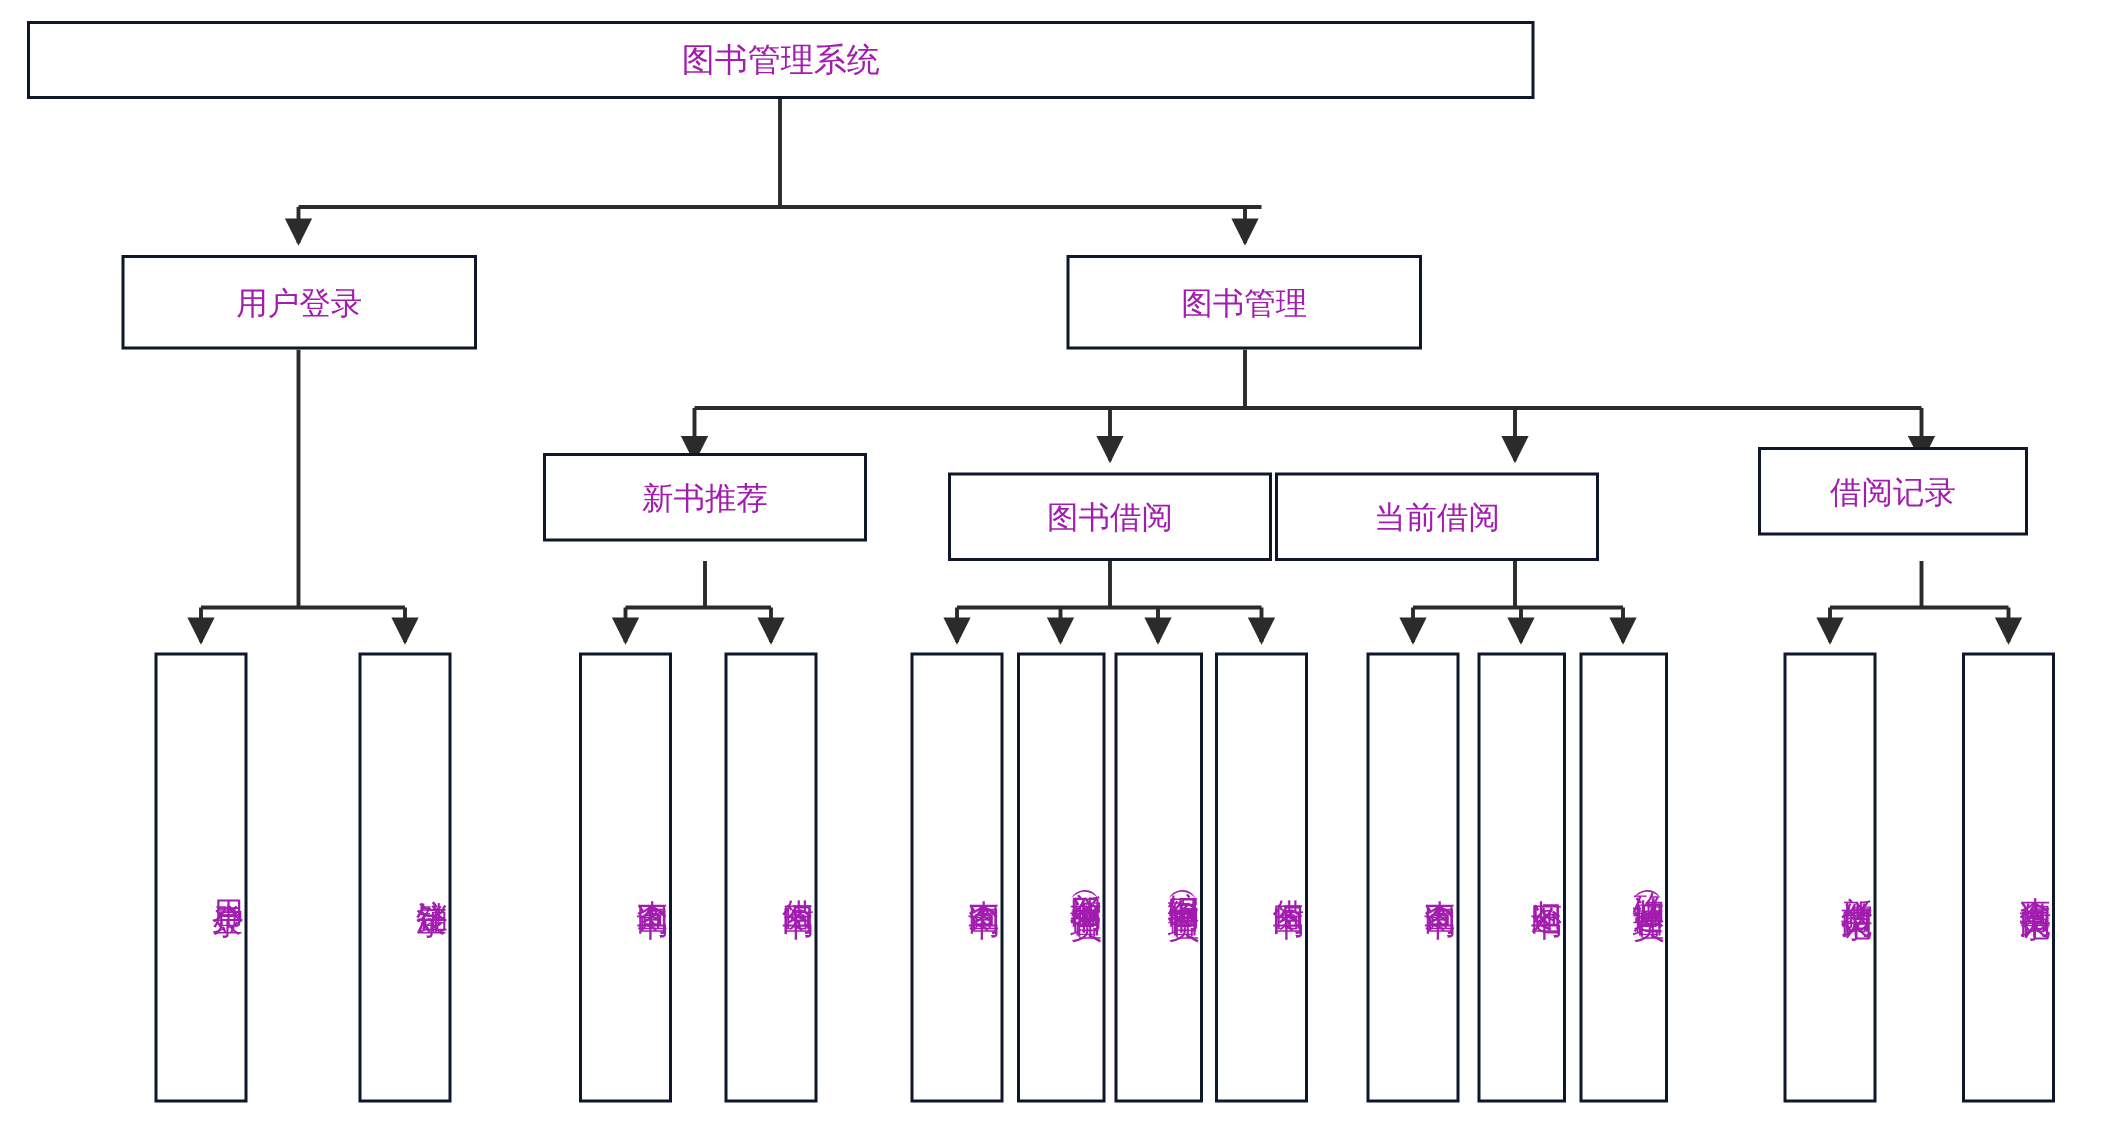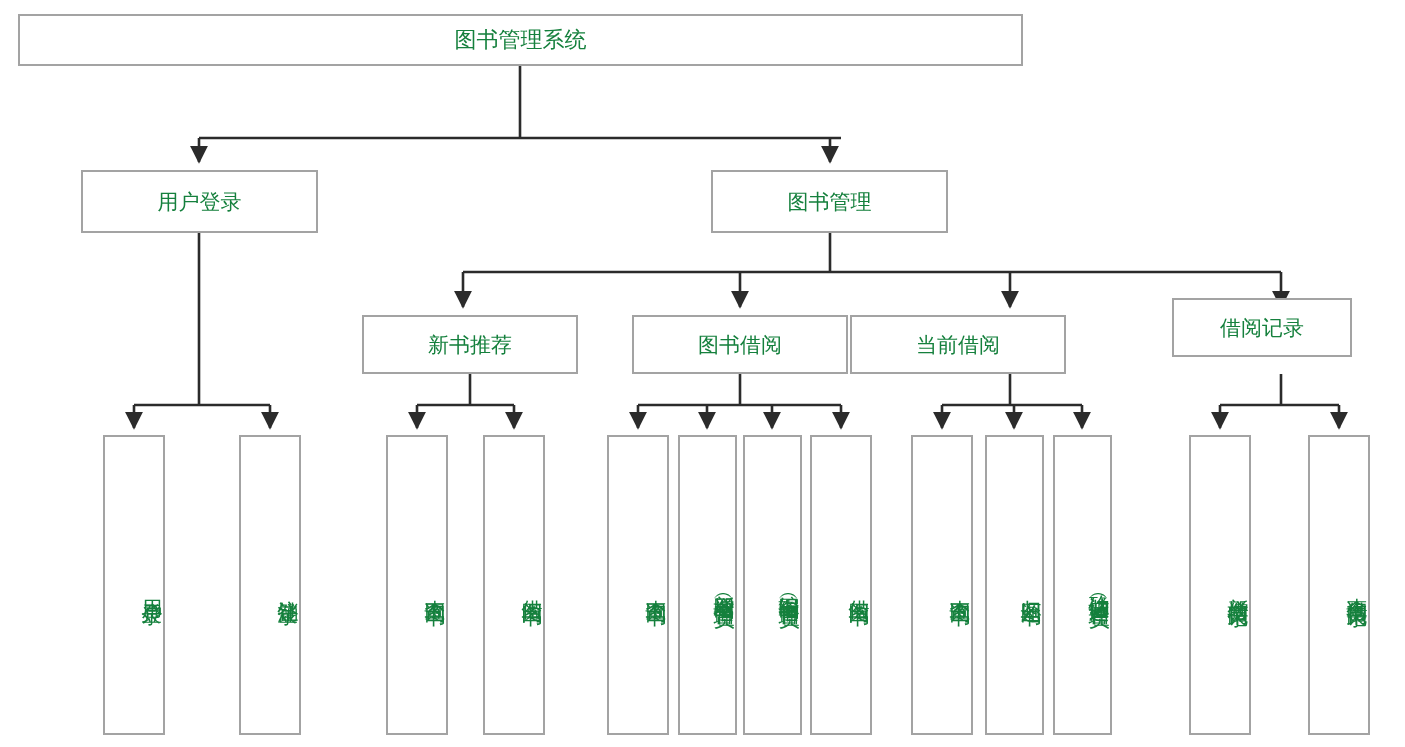--- a/index.html
+++ b/index.html
@@ -5,23 +5,23 @@
   html,body{margin:0;padding:0;background:#ffffff;}
   body{
     width:1405px;height:747px;
     font-family:"DejaVu Sans","Liberation Sans",sans-serif;
     overflow:hidden;position:relative;
   }
   #diagram{position:absolute;left:0;top:0;width:1405px;height:747px;}
   .node-box{
     position:absolute;box-sizing:border-box;
     background:#ffffff;
-    border:2px solid #a3a3a3;
+    border:2px solid #0f172a;
     display:flex;align-items:center;justify-content:center;
-    color:#15803d;
+    color:#a21caf;
   }
   .node-box.lvl1{font-size:22px;}
   .node-box.lvl2{font-size:21px;}
   .node-box.lvl3{font-size:21px;}
   .node-box.leaf{
     writing-mode:vertical-rl;
     text-orientation:upright;
     font-size:21px;
     align-items:flex-start;
     justify-content:center;
@@ -100,21 +100,21 @@
 
   <div id="l2-container">
       <div class="node-box lvl2" style="left: 81px; top: 170px; width: 237px; height: 63px;">
         <span class="node-label">用户登录</span>
       </div>
       <div class="node-box lvl2" style="left: 711px; top: 170px; width: 237px; height: 63px;">
         <span class="node-label">图书管理</span>
       </div>
     </div>
   <div id="l3-container">
-      <div class="node-box lvl3" style="left: 362px; top: 315px; width: 216px; height: 59px;">
+      <div class="node-box lvl3" style="left: 362px; top: 302px; width: 216px; height: 59px;">
         <span class="node-label">新书推荐</span>
       </div>
       <div class="node-box lvl3" style="left: 632px; top: 315px; width: 216px; height: 59px; text-align: center;">
         <span class="node-label">图书借阅</span>
       </div>
       <div class="node-box lvl3" style="left: 850px; top: 315px; width: 216px; height: 59px;">
         <span class="node-label">当前借阅</span>
       </div>
       <div class="node-box lvl3" style="left: 1172px; top: 298px; width: 180px; height: 59px;">
         <span class="node-label">借阅记录</span>

